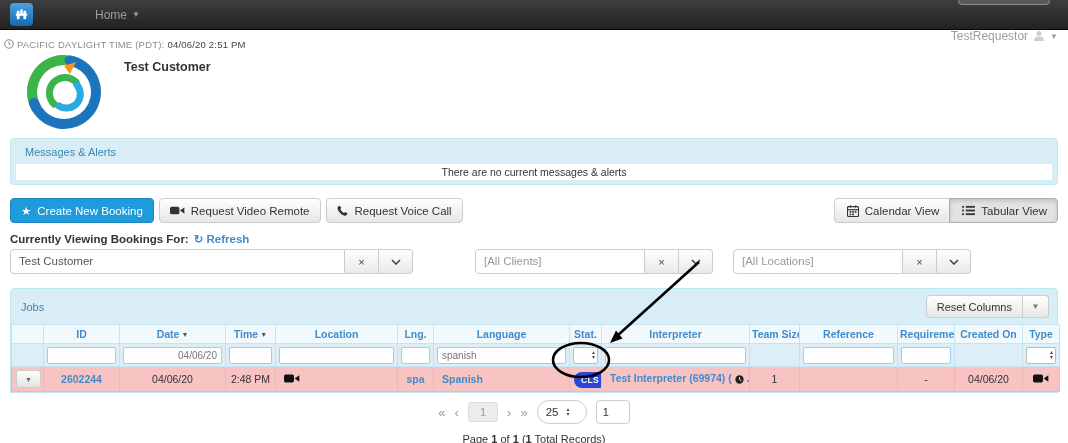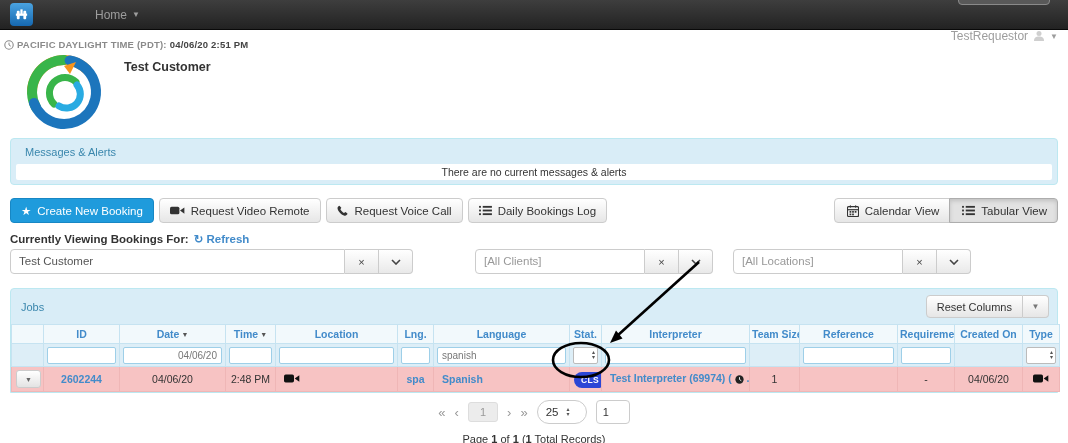--- a/index.html
+++ b/index.html
@@ -12,22 +12,22 @@
   .nav-logo { width:23px; height:23px; border-radius:4px; background:linear-gradient(#4aa3e0,#1668b0);
     display:flex; align-items:center; justify-content:center; margin-right:30px; }
   .nav-item { color:#9d9d9d; font-size:12px; display:flex; align-items:center; gap:5px; cursor:pointer; }
   .nav-right { margin-left:auto; display:flex; align-items:center; gap:24px;flex-direction:column; }
   .job-input { width:92px; height:19px; background:#595959; border:1px solid #8a8a8a; border-radius:4px;
     color:#ccc; font-size:11px; padding:0 7px; font-family:"Liberation Sans",sans-serif; }
   .job-input::placeholder { color:#ccc; }
   .caret { font-size:8px; color:#9d9d9d; }
 
   
-  .tz-line { margin:9px 16px 0 4px; font-size:9.5px; font-weight:bold; color:#8a8a8a;
-    display:flex; align-items:center; gap:3px; letter-spacing:.2px; }
+  .tz-line { margin:9px 16px 0 4px; font-size:9.5px; font-weight:normal; color:#8a8a8a;
+    display:flex; gap:3px; letter-spacing:.2px; }
   .tz-line .dt { color:#444; }
   .head-row { display:flex; margin:2px 0 0 24px; }
   .cust-name { font-weight:bold; font-size:12.5px; margin:8px 0 0 18px; }
 
   
   .panel { margin:0 10px; background:#d9edf7; border:1px solid #bce8f1; border-radius:4px; }
   .msg-panel { margin-top:6px; padding:7px 4px 4px 4px; }
   .msg-title { color:#3a87ad; font-size:11px; margin:0 0 6px 10px; }
   .msg-body { background:#fff; border-radius:2px; text-align:center; font-size:10.5px; color:#333;
     padding:2px 0; margin:0 1px; }
@@ -183,35 +183,20 @@
     </span>
     <span>Request Video Remote</span>
   </button>
   <button class="btn">
     <span class="icon">
       <svg width="12" height="12" viewBox="0 0 16 16">
           <path d="M3.2.9 L5.8 3.5 L4.5 5.8 C5.2 7.6 7.4 9.8 9.2 10.5 L11.5 9.2 L14.1 11.8 C13.4 13.6 11.8 14.6 10 14.2 C5.9 13.3 1.7 9.1 .8 5 C.4 3.2 1.4 1.6 3.2.9 Z" fill="#333"></path>
         </svg>
     </span>
     <span>Request Voice Call</span>
-  </button>
-  <button class="btn">
-    <span class="icon">
-      <svg width="13" height="11" viewBox="0 0 14 12">
-          <g fill="#333">
-            <rect x="0" y="1" width="2" height="2"></rect>
-            <rect x="4" y="1" width="10" height="2"></rect>
-            <rect x="0" y="5" width="2" height="2"></rect>
-            <rect x="4" y="5" width="10" height="2"></rect>
-            <rect x="0" y="9" width="2" height="2"></rect>
-            <rect x="4" y="9" width="10" height="2"></rect>
-          </g>
-        </svg>
-    </span>
-    <span>Daily Bookings Log</span>
   </button>
   <span class="btn-group">
     <button class="btn">
       <span class="icon">
         <svg width="12" height="12" viewBox="0 0 14 14">
             <rect x="0.5" y="2" width="13" height="11.5" rx="1.5" fill="none" stroke="#333" stroke-width="1.4"></rect>
             <line x1="0.5" y1="5.5" x2="13.5" y2="5.5" stroke="#333" stroke-width="1.4"></line>
             <line x1="4" y1="0.5" x2="4" y2="3" stroke="#333" stroke-width="1.4"></line>
             <line x1="10" y1="0.5" x2="10" y2="3" stroke="#333" stroke-width="1.4"></line>
             <g fill="#333">

